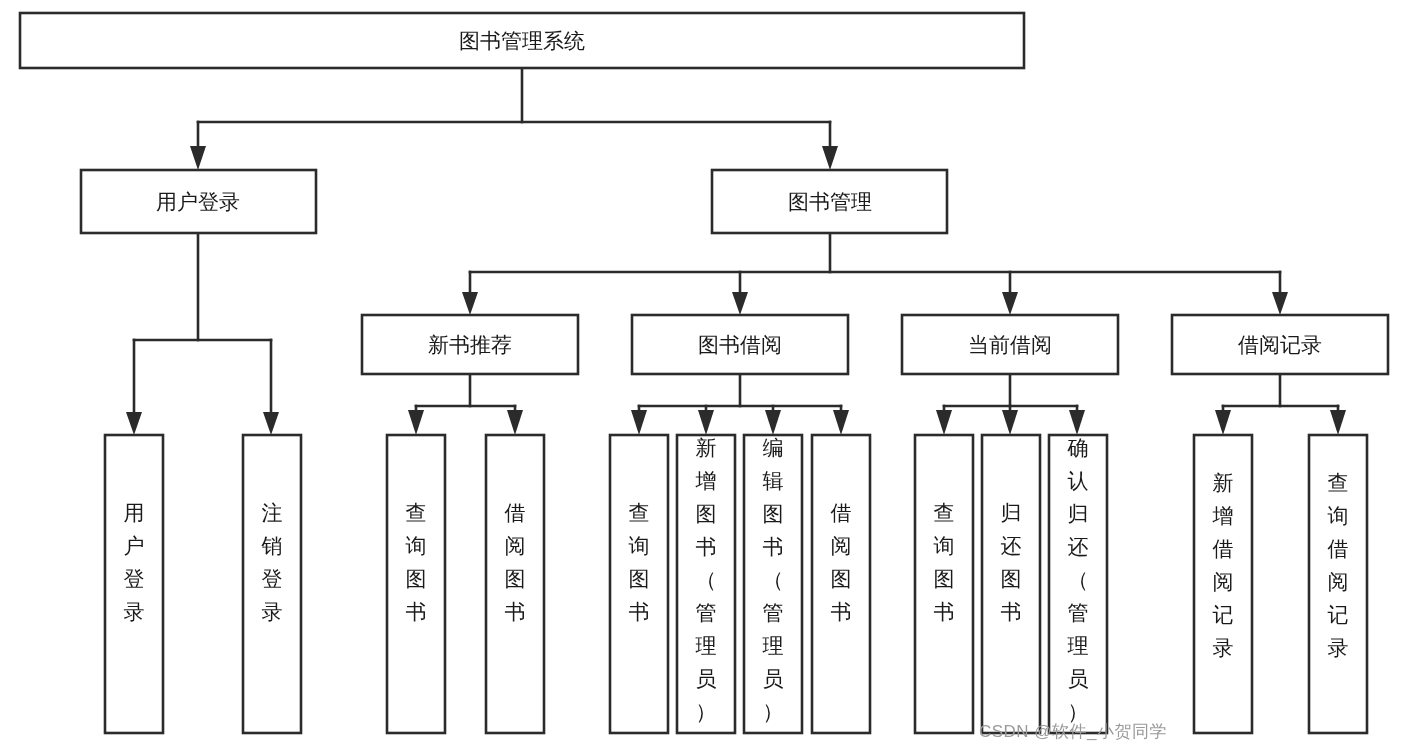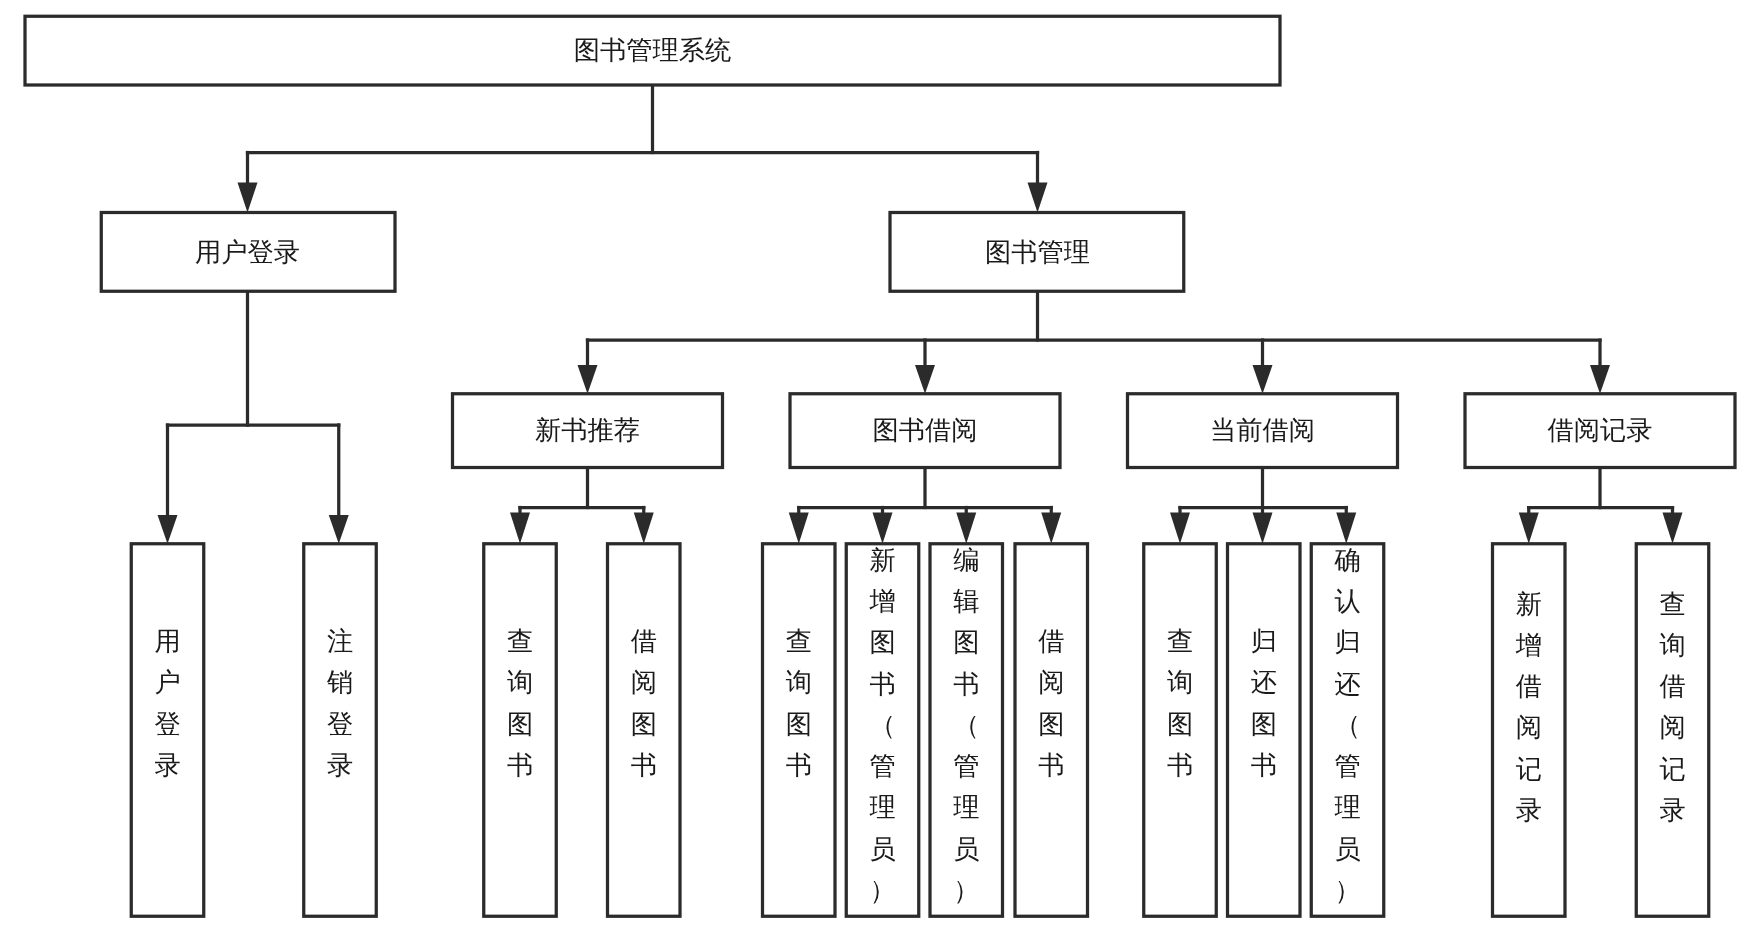--- a/index.html
+++ b/index.html
@@ -233,13 +233,14 @@
       <rect class="node-rect" x="1194" y="435" width="58" height="298"></rect>
       <text class="node-label-v" x="1223" y="490"><tspan x="1223" y="490">新</tspan><tspan x="1223" y="523">增</tspan><tspan x="1223" y="556">借</tspan><tspan x="1223" y="589">阅</tspan><tspan x="1223" y="622">记</tspan><tspan x="1223" y="655">录</tspan></text>
     </g>
     <g>
       <rect class="node-rect" x="1309" y="435" width="58" height="298"></rect>
       <text class="node-label-v" x="1338" y="490"><tspan x="1338" y="490">查</tspan><tspan x="1338" y="523">询</tspan><tspan x="1338" y="556">借</tspan><tspan x="1338" y="589">阅</tspan><tspan x="1338" y="622">记</tspan><tspan x="1338" y="655">录</tspan></text>
     </g>
 
   </svg>
 
+  <div class="watermark">CSDN @软件_小贺同学</div>
 </div>
 
 </body></html>

